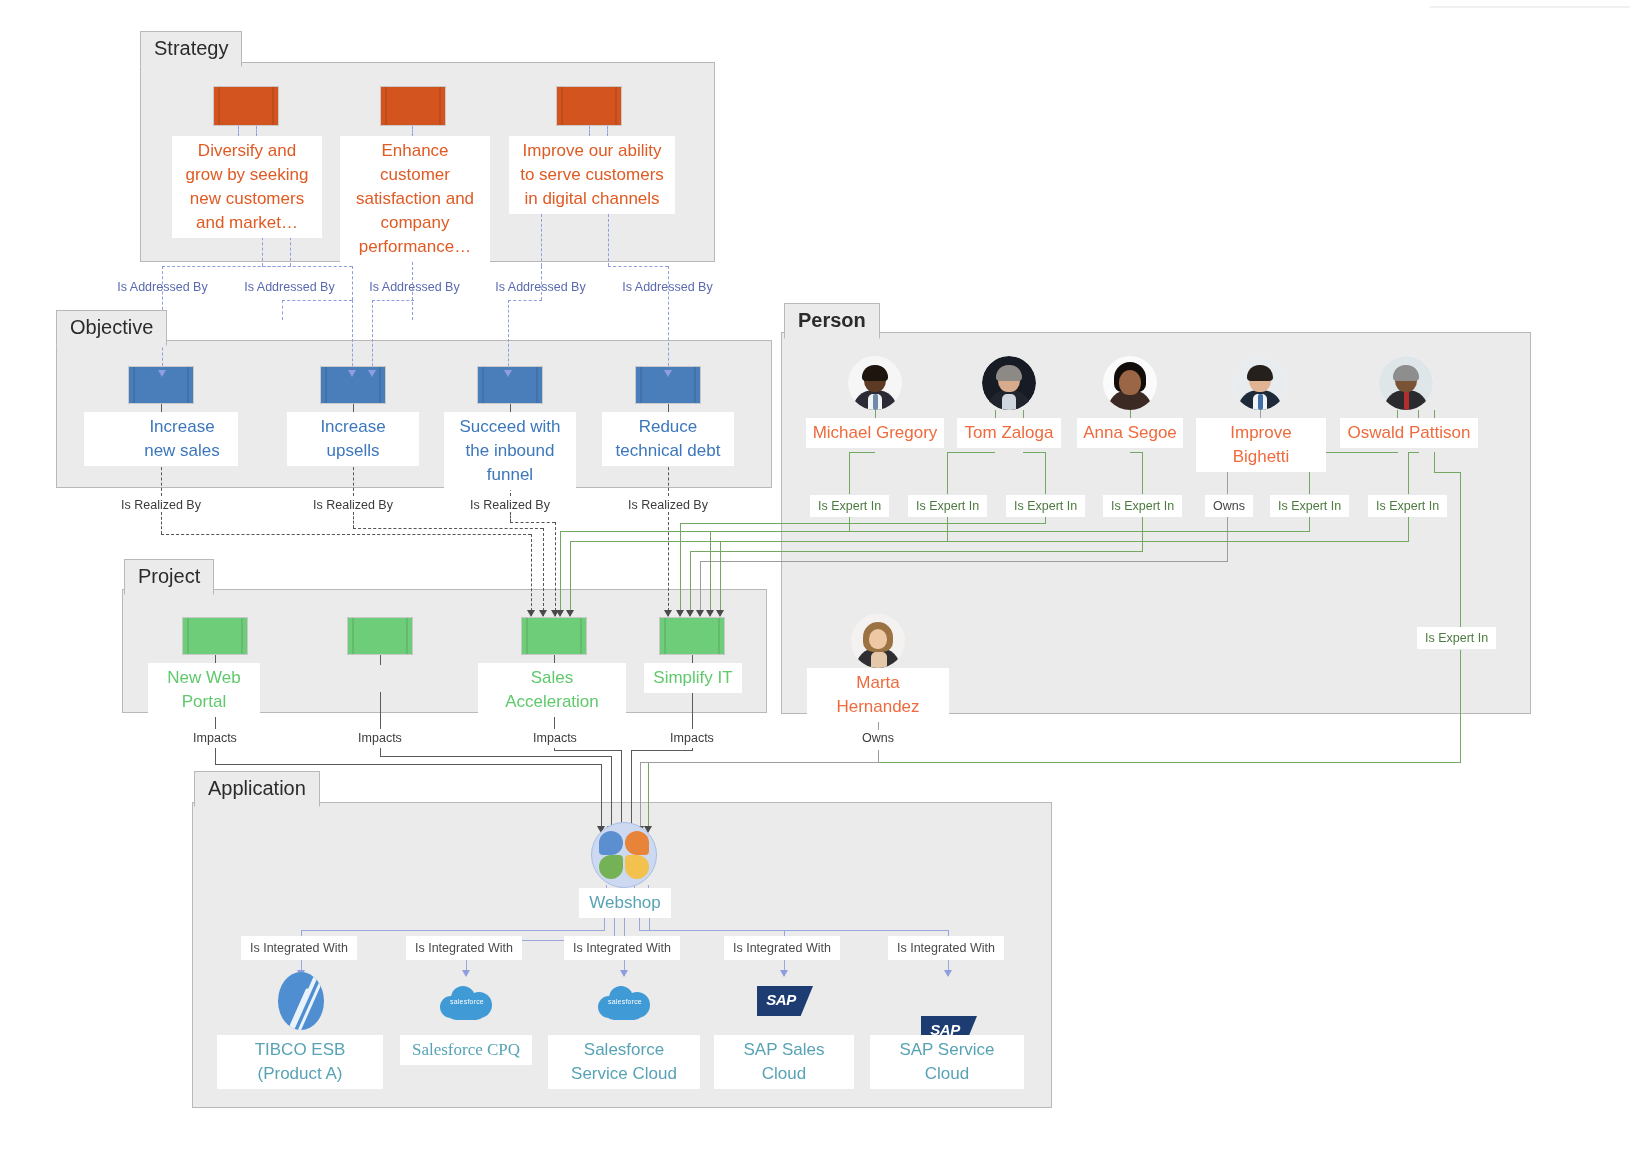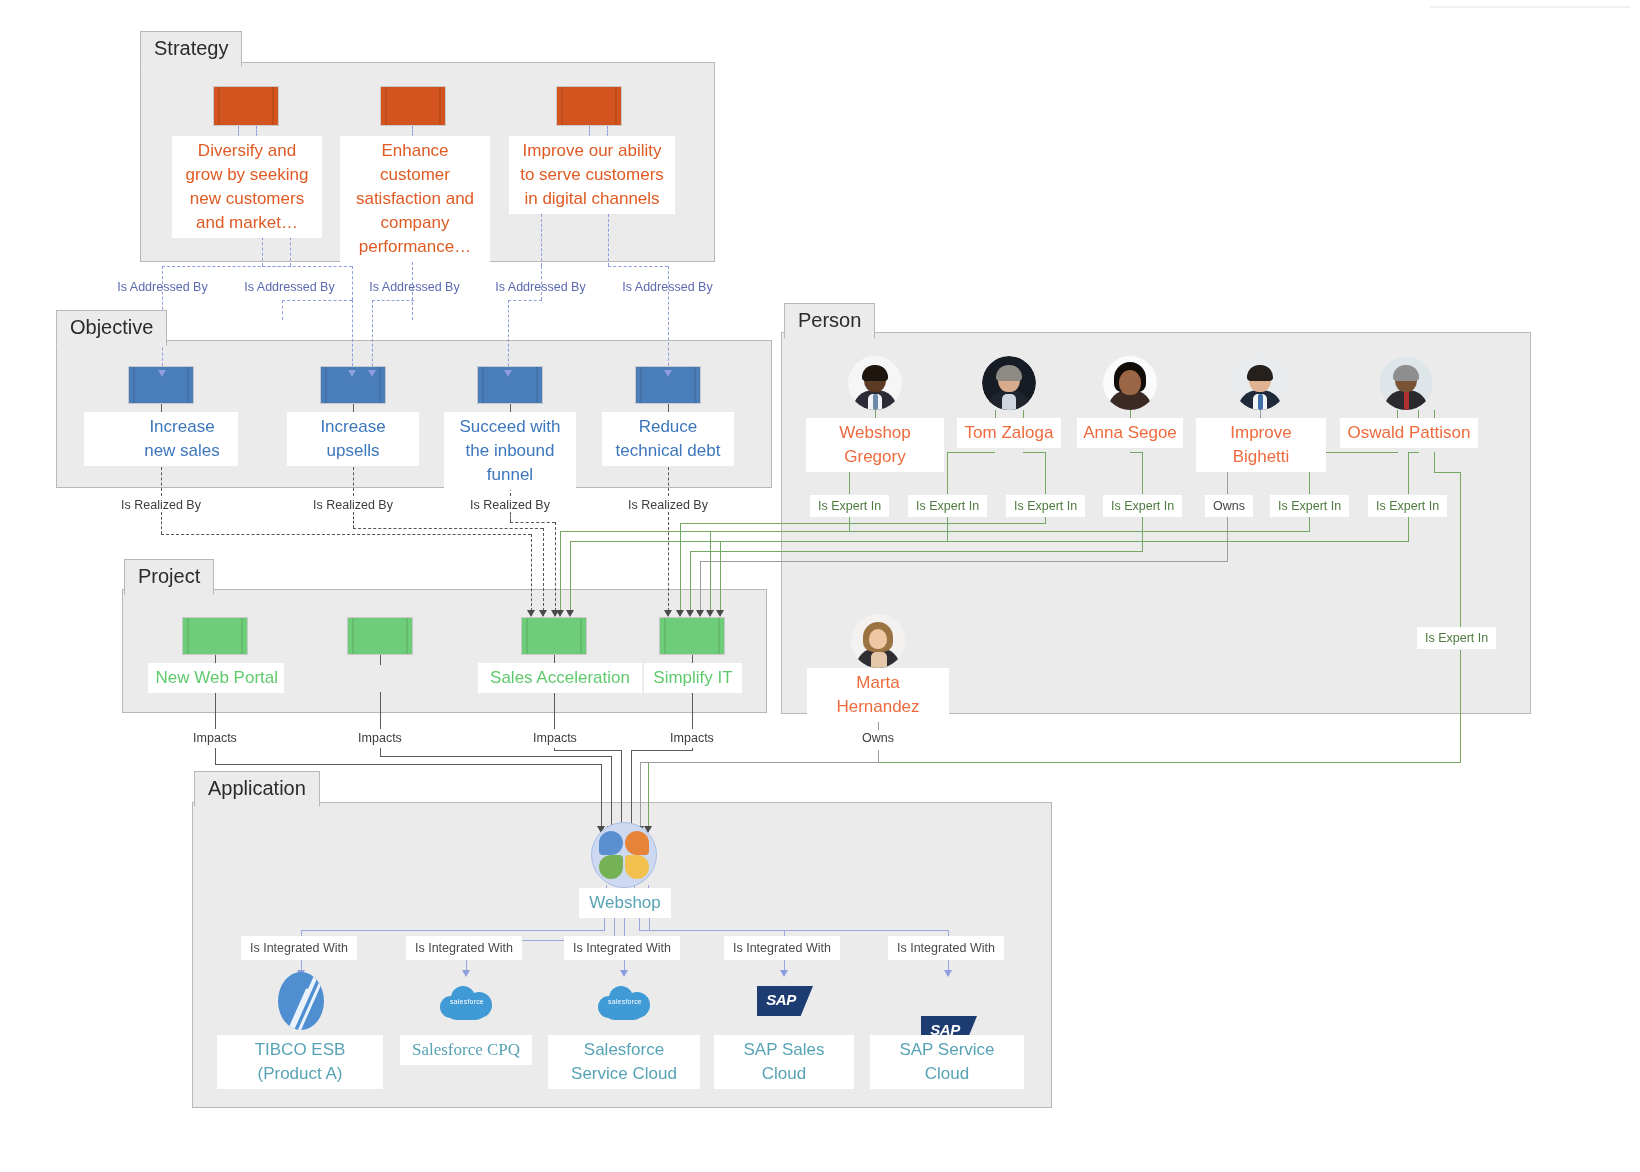--- a/index.html
+++ b/index.html
@@ -347,21 +347,21 @@
   <div class="ln v dashdark" style="left:668px; top:462px; height:34px;"></div>
   <div class="ln v dashdark" style="left:668px; top:512px; height:104px;"></div>
   <div class="arw down dark" style="left:664px; top:610px;"></div>
 
   <div class="rlabel realized" style="left:110px; top:497px; width:102px;">Is Realized By</div>
   <div class="rlabel realized" style="left:302px; top:497px; width:102px;">Is Realized By</div>
   <div class="rlabel realized" style="left:459px; top:497px; width:102px;">Is Realized By</div>
   <div class="rlabel realized" style="left:617px; top:497px; width:102px;">Is Realized By</div>
 
   <div class="lane" style="left:781px; top:332px; width:750px; height:382px;"></div>
-  <div class="lane-tab" style="left:784px; top:303px;">Person</div>
+  <div class="lane-tab" style="left:784px; top:303px;font-weight:bold;">Person</div>
 
   <div class="avatar" style="left:848px; top:356px;">
     <div class="bg" style="background:#f6f6f6;"></div>
     <div class="body" style="background:#2c2a35;"></div>
     <div class="shirt"></div>
     <div class="tie" style="background:#6f8aa8;"></div>
     <div class="head" style="background:#5c3a24;"></div>
     <div class="hair" style="background:#1f150f;"></div>
   </div>
   <div class="avatar" style="left:982px; top:356px;">
@@ -405,21 +405,21 @@
   <div class="ln v solidgreen" style="left:875px; top:410px; height:10px;"></div>
   <div class="ln v solidgreen" style="left:995px; top:410px; height:10px;"></div>
   <div class="ln v solidgreen" style="left:1023px; top:410px; height:10px;"></div>
   <div class="ln v solidgreen" style="left:1130px; top:410px; height:10px;"></div>
   <div class="ln v solidgray" style="left:1260px; top:410px; height:10px;"></div>
   <div class="ln v solidgreen" style="left:1397px; top:410px; height:10px;"></div>
   <div class="ln v solidgreen" style="left:1418px; top:410px; height:10px;"></div>
   <div class="ln v solidgreen" style="left:1434px; top:410px; height:10px;"></div>
   <div class="ln v solidgray" style="left:878px; top:668px; height:14px;"></div>
 
-  <div class="nlabel person" style="left:806px; top:418px; width:138px;">Webshop Gregory</div>
+  <div class="nlabel person" style="left:806px; top:418px; width:138px;">Michael Gregory</div>
   <div class="nlabel person" style="left:957px; top:418px; width:104px;">Tom Zaloga</div>
   <div class="nlabel person" style="left:1077px; top:418px; width:106px;">Anna Segoe</div>
   <div class="nlabel person" style="left:1196px; top:418px; width:130px;">Improve Bighetti</div>
   <div class="nlabel person" style="left:1340px; top:418px; width:138px;">Oswald Pattison</div>
   <div class="nlabel person" style="left:807px; top:668px; width:142px;">Marta Hernandez</div>
 
   <div class="ln v solidgreen" style="left:849px; top:452px; height:42px;"></div>
   <div class="ln h solidgreen" style="left:849px; top:452px; width:26px;"></div>
   <div class="ln v solidgreen" style="left:947px; top:452px; height:42px;"></div>
   <div class="ln h solidgreen" style="left:947px; top:452px; width:48px;"></div>
@@ -499,22 +499,22 @@
   <div class="shape project" style="left:182px; top:617px; width:66px; height:38px;"></div>
   <div class="shape project" style="left:347px; top:617px; width:66px; height:38px;"></div>
   <div class="shape project" style="left:521px; top:617px; width:66px; height:38px;"></div>
   <div class="shape project" style="left:659px; top:617px; width:66px; height:38px;"></div>
 
   <div class="ln v soliddark" style="left:215px; top:655px; height:10px;"></div>
   <div class="ln v soliddark" style="left:380px; top:655px; height:10px;"></div>
   <div class="ln v soliddark" style="left:554px; top:655px; height:10px;"></div>
   <div class="ln v soliddark" style="left:692px; top:655px; height:10px;"></div>
 
-  <div class="nlabel project" style="left:148px; top:663px; width:136px;text-align:right;">New Web Portal</div>
-  <div class="nlabel project" style="left:478px; top:663px; width:164px;">Sales Acceleration</div>
+  <div class="nlabel project" style="left:148px; top:663px; width:112px;">New Web Portal</div>
+  <div class="nlabel project" style="left:478px; top:663px; width:148px;">Sales Acceleration</div>
   <div class="nlabel project" style="left:644px; top:663px; width:98px;">Simplify IT</div>
 
   <div class="ln v soliddark" style="left:215px; top:692px; height:37px;"></div>
   <div class="ln v soliddark" style="left:215px; top:748px; height:16px;"></div>
   <div class="ln h soliddark" style="left:215px; top:764px; width:386px;"></div>
   <div class="ln v soliddark" style="left:601px; top:764px; height:68px;"></div>
   <div class="arw down dark" style="left:597px; top:826px;"></div>
 
   <div class="ln v soliddark" style="left:380px; top:692px; height:37px;"></div>
   <div class="ln v soliddark" style="left:380px; top:748px; height:8px;"></div>

